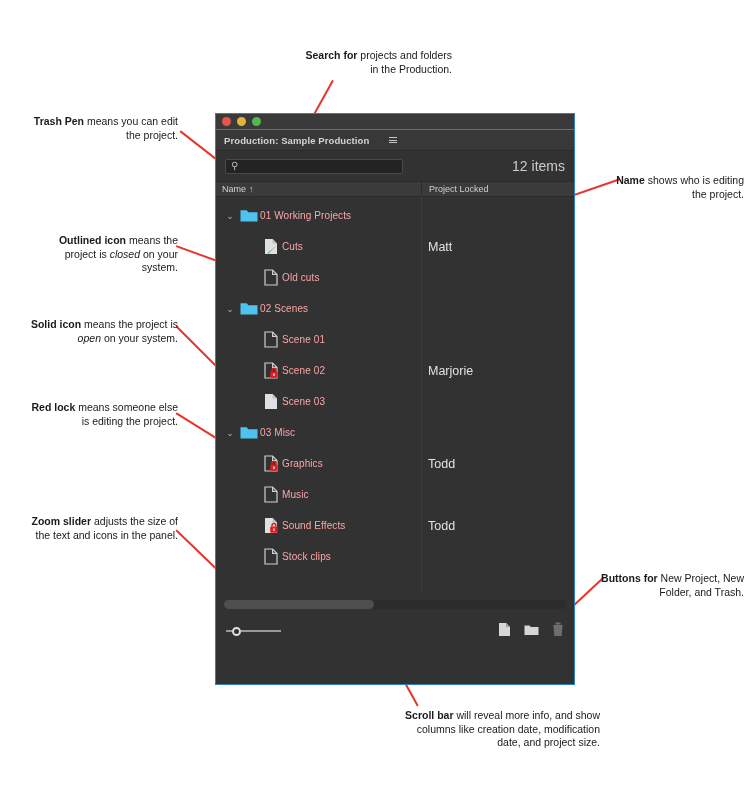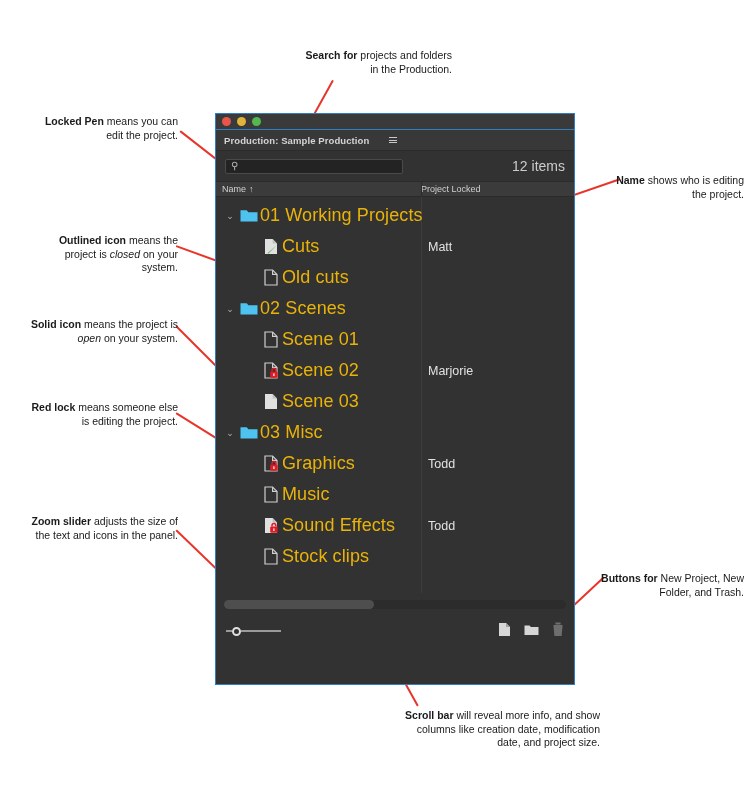--- a/index.html
+++ b/index.html
@@ -101,21 +101,21 @@
   .colheader {
     height: 16px;
     background: #3b3b3b;
     border-top: 1px solid #2b2b2b;
     border-bottom: 1px solid #2b2b2b;
     display: flex; align-items: center;
     font-size: 9px; color: #d0d0d0;
     position: relative;
   }
   .col-name { padding-left: 6px; width: 205px; display: flex; align-items: center; gap: 3px;}
-  .col-lock { padding-left: 0; }
+  .col-lock { padding-left: 8px; }
   .col-divider {
     position: absolute; left: 205px; top: 0; bottom: 0;
     width: 1px; background: #2b2b2b;
   }
 
   .filelist {
     background: #323232;
     height: 396px;
     position: relative;
     padding-top: 3px;
@@ -126,21 +126,21 @@
     position: relative;
   }
   .twisty {
     width: 16px; text-align: center;
     color: #b0b0b0; font-size: 9px;
     margin-left: 6px;
   }
   .indent { width: 22px; }
   .icon-wrap { width: 22px; display: flex; justify-content: center; align-items: center; }
   .row-label {
-    font-size: 18px; color: #eab308;
+    font-size: 10px; color: #fca5a5;
     letter-spacing: 0.1px;
   }
   .row-lock-user {
     position: absolute; left: 212px;
     font-size: 12.5px; color: #e2e2e2;
   }
   .vline {
     position: absolute; left: 205px; top: 0; bottom: 0;
     width: 1px; background: #3d3d3d;
   }
@@ -188,21 +188,21 @@
   <div class="leader" style="left:176px; top:529px; width:150px; transform:rotate(44deg);"></div>
   <div class="leader" style="left:620px; top:178px; width:150px; transform:rotate(180deg) rotate(-19deg);"></div>
   <div class="leader" style="left:604px; top:576px; width:104px; transform:rotate(180deg) rotate(-43deg);"></div>
   <div class="leader" style="left:418px; top:705px; width:57px;  transform:rotate(-119deg);"></div>
 
   <div class="anno a-right" style="left:300px; top:49px; width:152px;">
     <b>Search for</b><span> projects and folders in the Production.</span>
   </div>
 
   <div class="anno a-right" style="left:30px; top:115px; width:148px;">
-    <b>Locked Pen</b><span> means you can edit the project.</span>
+    <b>Trash Pen</b><span> means you can edit the project.</span>
   </div>
 
   <div class="anno a-right" style="left:28px; top:318px; width:150px;">
     <b>Solid icon</b><span> means the project is </span><i>open</i><span> on your system.</span>
   </div>
 
   <div class="anno a-right" style="left:28px; top:234px; width:150px;">
     <b>Outlined icon</b><span> means the project is </span><i>closed</i><span> on your system.</span>
   </div>
 

